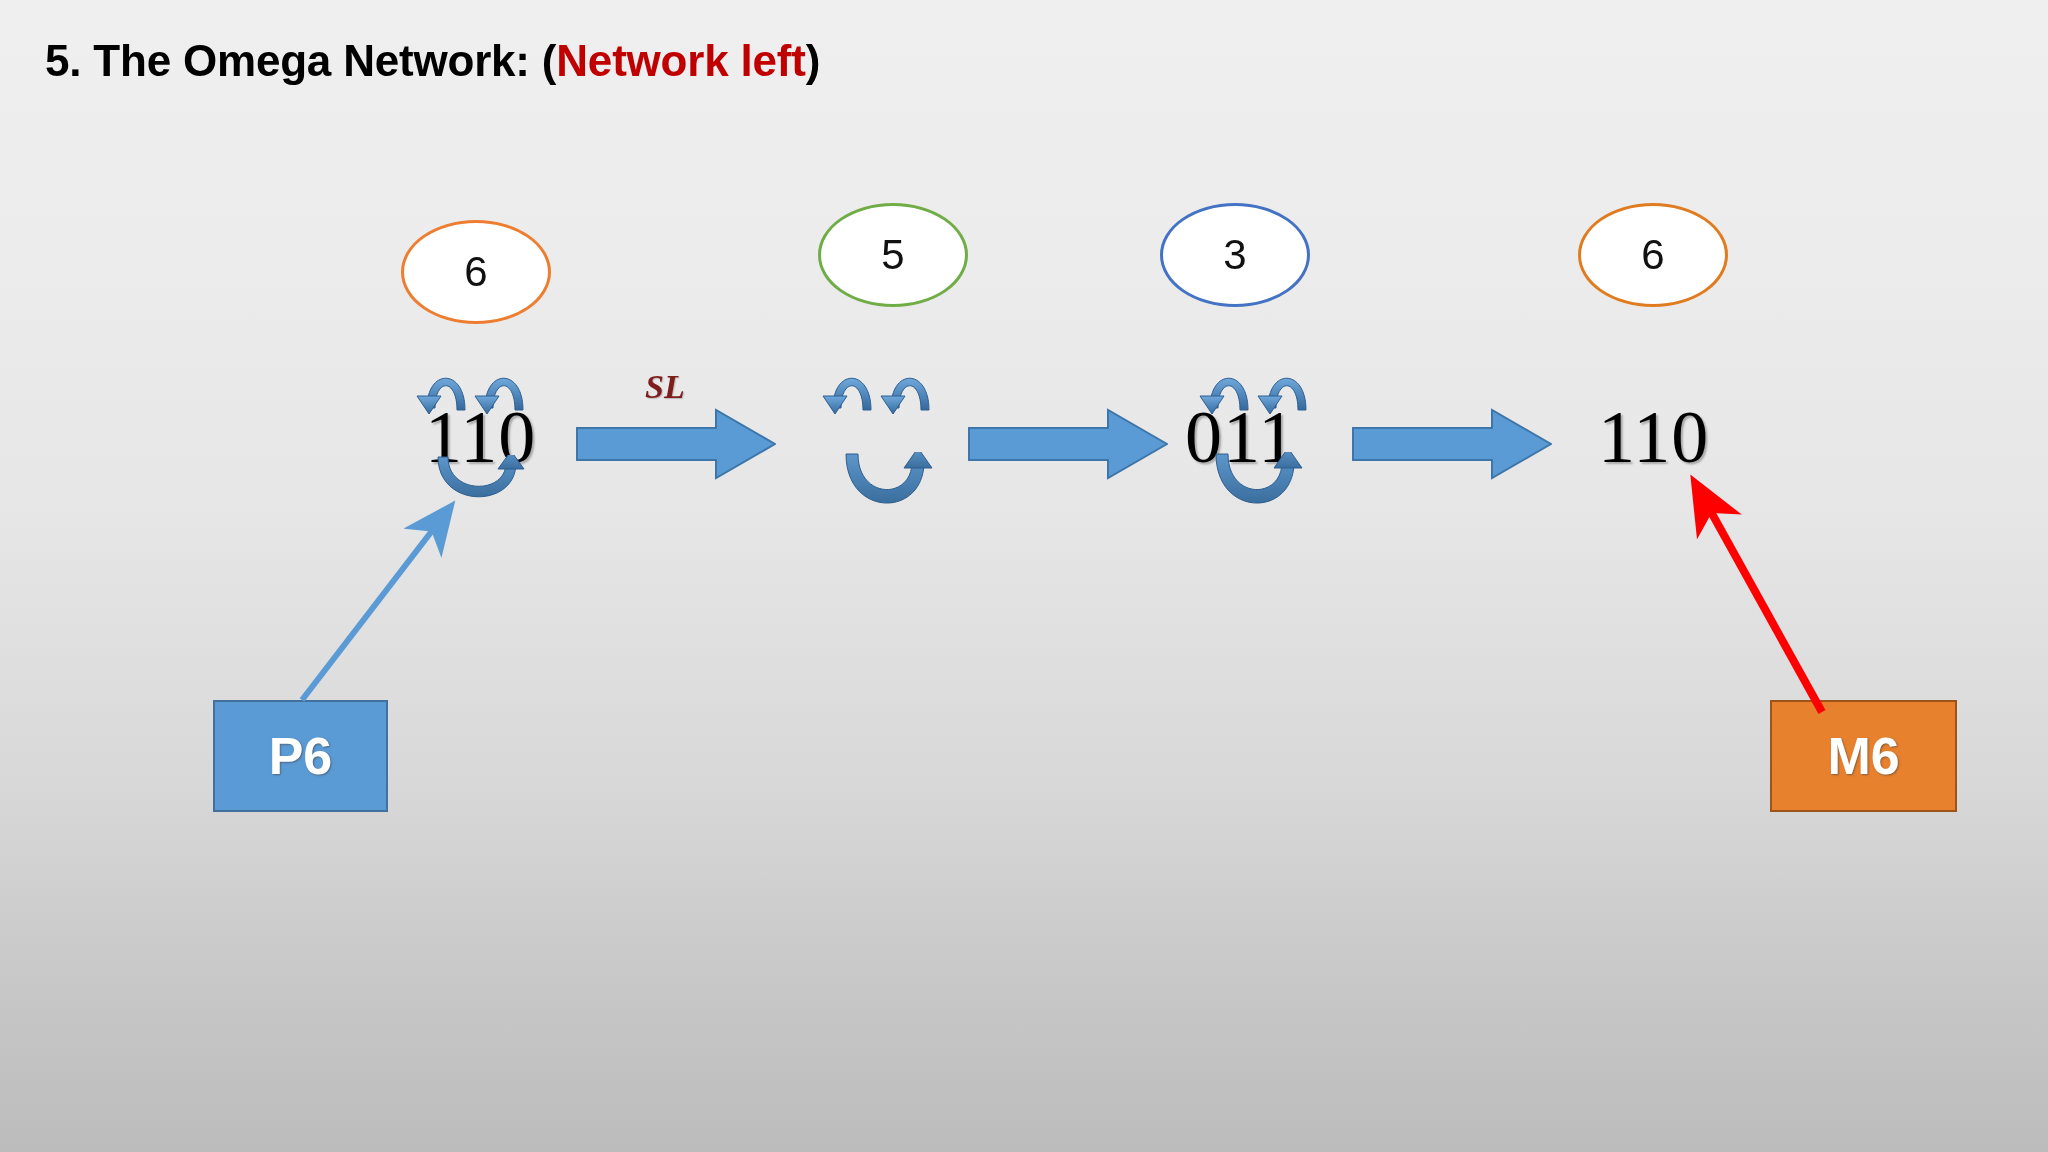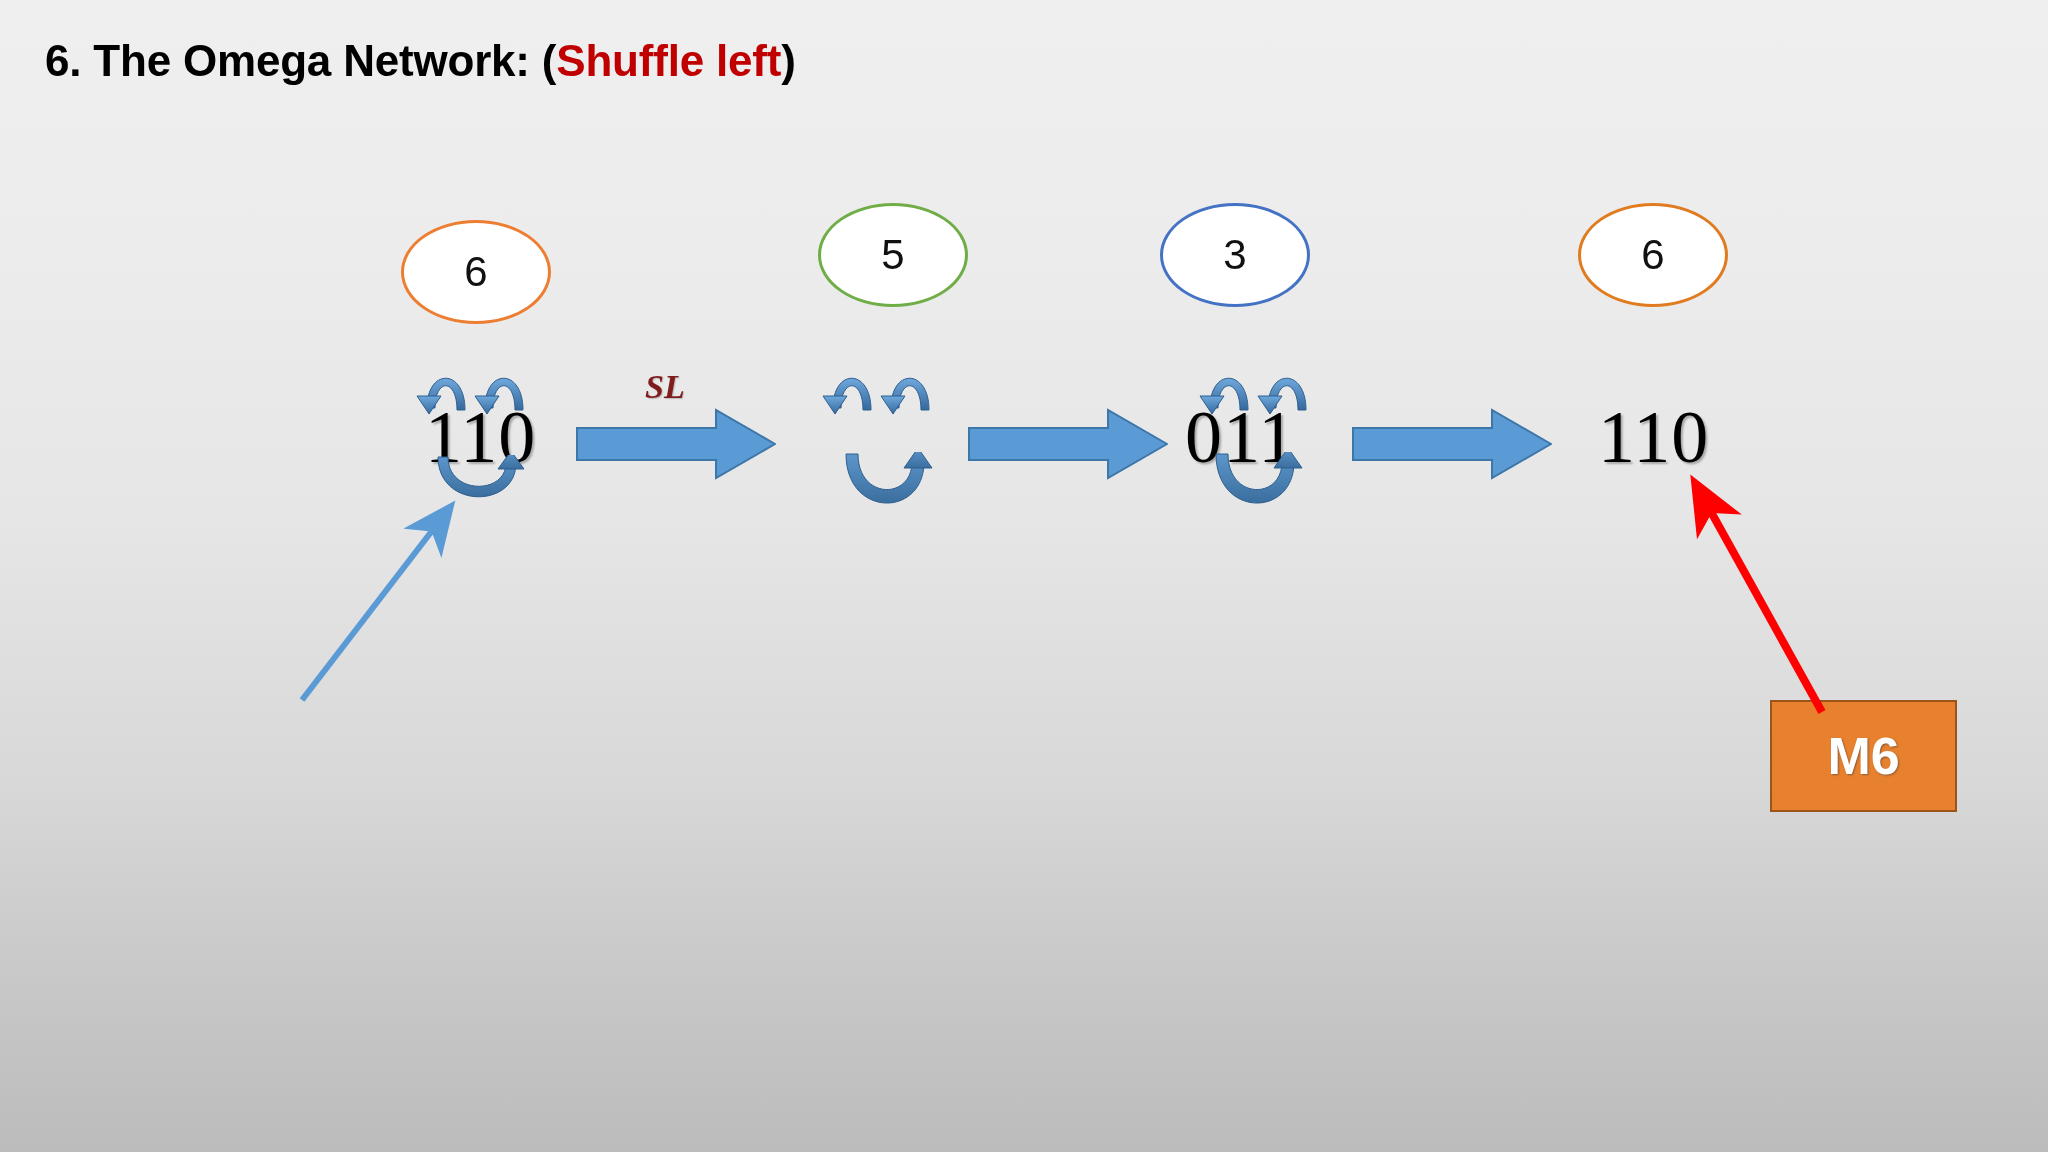--- a/index.html
+++ b/index.html
@@ -123,21 +123,21 @@
     height: 1152px;
     pointer-events: none;
   }
 </style>
 </head>
 <body>
 
 <div id="slide">
 
   <div class="title">
-    <span>6. The Omega Network: (</span><span class="accent">Shuffle left</span><span>)</span>
+    <span>5. The Omega Network: (</span><span class="accent">Network left</span><span>)</span>
   </div>
 
   <div class="badge" style="left:401px; top:220px;">
     <span>6</span>
   </div>
 
   <div class="arcs-top" style="left:415px; top:352px;">
     <svg width="120" height="62" viewBox="0 0 120 62">
       <defs>
         <linearGradient id="arcg" x1="0" y1="0" x2="0" y2="1">
@@ -231,20 +231,23 @@
       <polygon points="1,20 140,20 140,2 199,36 140,70 140,52 1,52" fill="#5B9BD5" stroke="#3D76A8" stroke-width="2"></polygon>
     </svg>
   </div>
 
   <div class="badge orange" style="left:1578px; top:203px;">
     <span>6</span>
   </div>
 
   <div class="word" style="left:1598px; top:395px;">110</div>
 
+  <div class="node-box proc" style="left:213px; top:700px; width:175px; height:112px;">
+    <span>P6</span>
+  </div>
 
   <div class="node-box mem" style="left:1770px; top:700px; width:187px; height:112px;">
     <span>M6</span>
   </div>
 
   <svg class="connector-layer">
     <defs>
       <marker id="blueHead" markerWidth="10" markerHeight="10" refX="7" refY="4" orient="auto" markerUnits="strokeWidth">
         <path d="M0,0 L9,4 L0,8 L2.5,4 Z" fill="#5B9BD5"></path>
       </marker>

